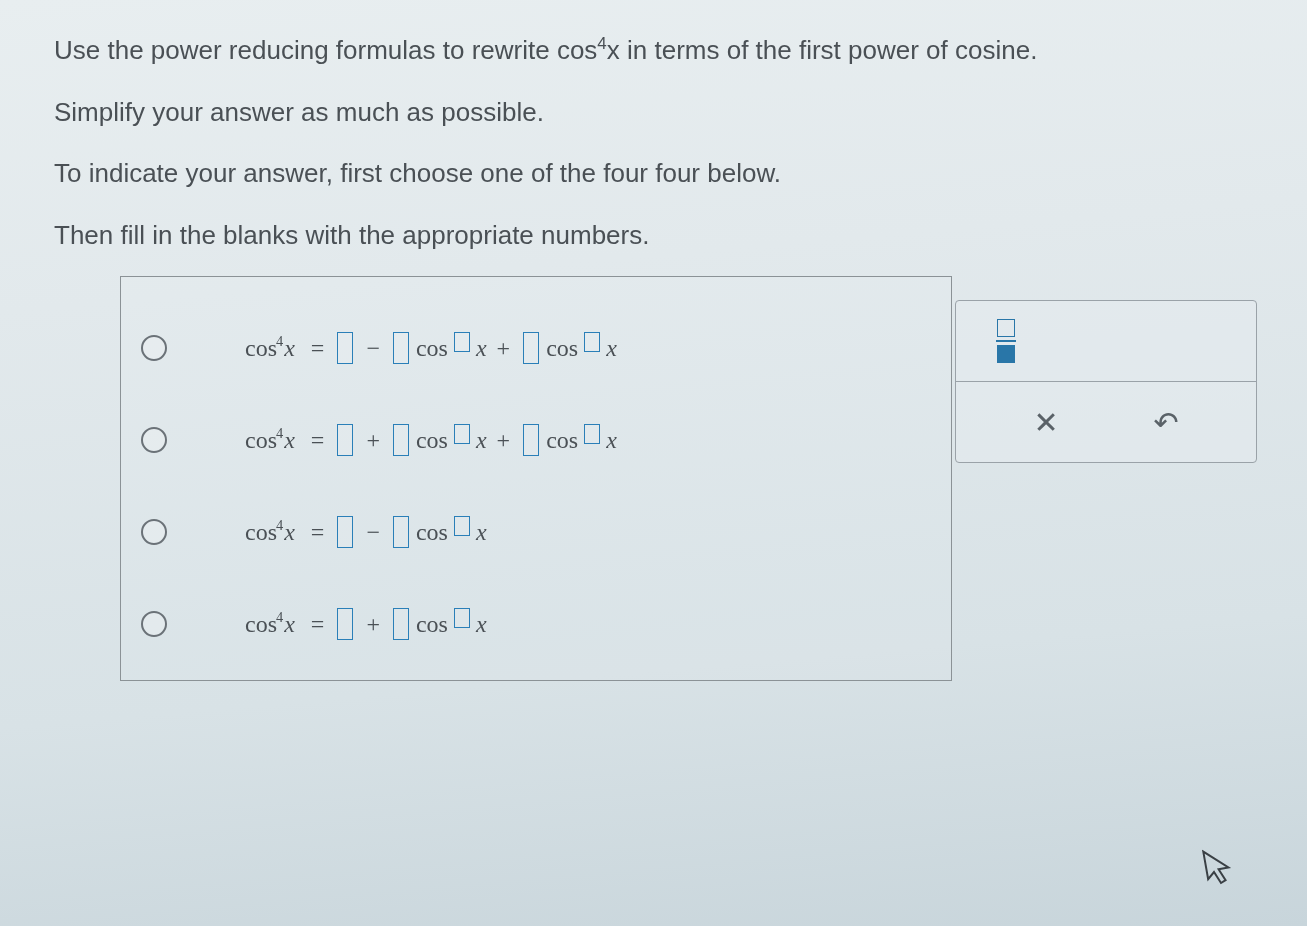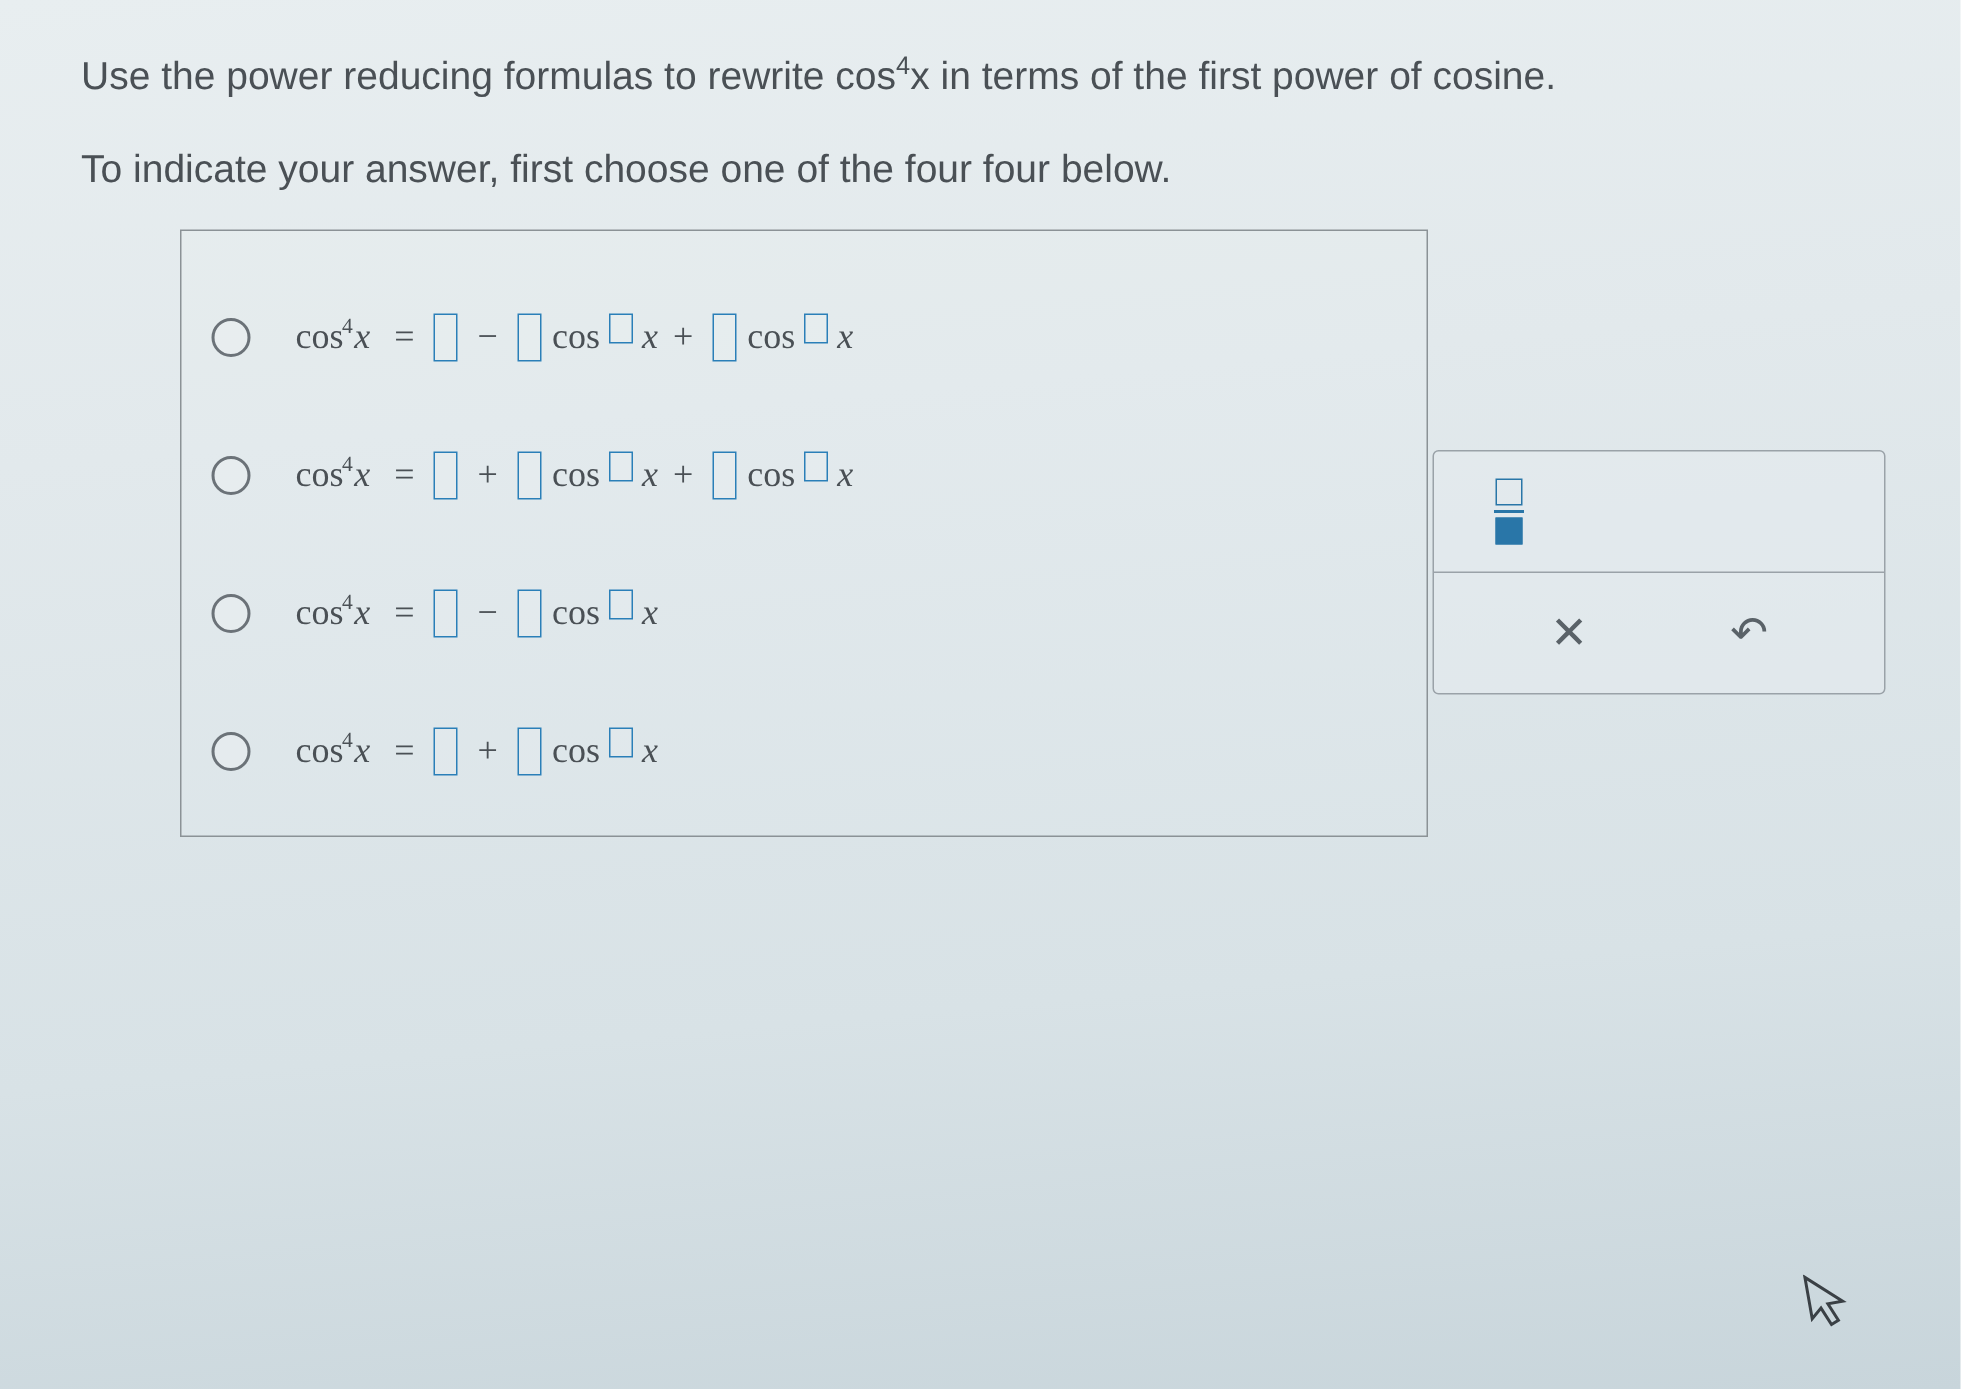--- a/index.html
+++ b/index.html
@@ -54,20 +54,21 @@
   }
   .eq {
     display: flex;
     align-items: center;
     gap: 4px;
     font-family: 'Times New Roman', serif;
   }
   .lhs {
     margin-right: 6px;
     position: relative;
+    margin-left: 48px;
   }
   .exp4 {
     font-size: 0.6em;
     position: relative;
     top: -10px;
     left: -1px;
   }
   .ital { font-style: italic; }
   .tallbox {
     display: inline-block;
@@ -155,21 +156,23 @@
     transform: rotate(-10deg);
   }
 </style>
 </head>
 <body>
 
 <div class="content">
   <div class="instr">
     <span>Use the power reducing formulas to rewrite cos</span><span class="sup">4</span><span>x in terms of the first power of cosine.</span>
   </div>
+  <div class="instr">Simplify your answer as much as possible.</div>
   <div class="instr">To indicate your answer, first choose one of the four four below.</div>
+  <div class="instr">Then fill in the blanks with the appropriate numbers.</div>
 
   <div class="options-box">
 
     <div class="option-row">
       <div class="radio"></div>
       <div class="eq">
         <span class="lhs">
           <span>cos</span><span class="exp4">4</span><span class="ital">x</span>
         </span>
         <span class="op">=</span>

